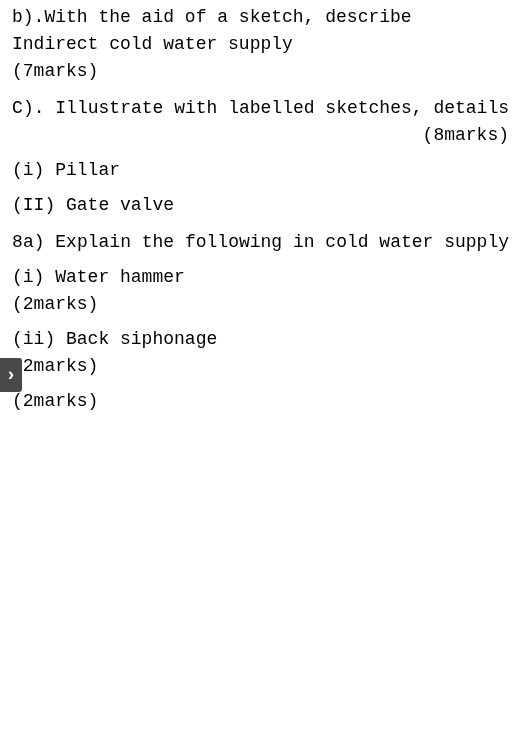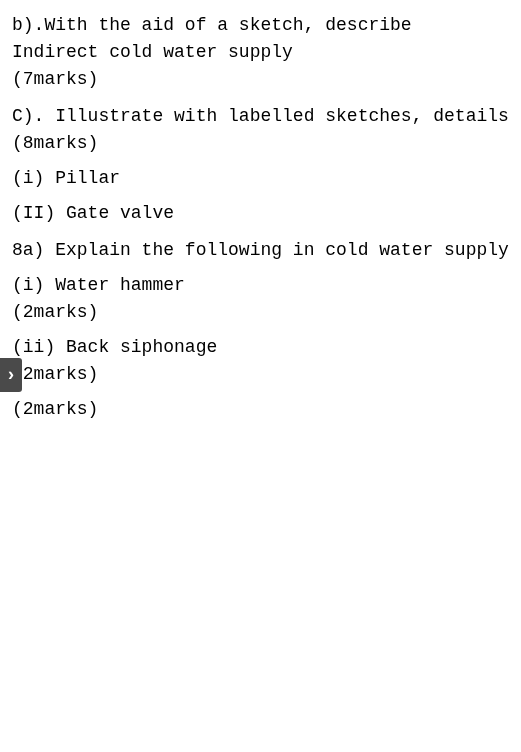--- a/index.html
+++ b/index.html
@@ -22,21 +22,20 @@
     .page-container {
       width: 521px;
       min-height: 752px;
       background: #ffffff;
       padding: 4px 12px 12px 12px;
       position: relative;
     }
 
     .content-block {
       line-height: 1.55;
-      margin-top: 8px;
     }
 
     .text-line {
       display: block;
       font-family: 'Courier New', Courier, monospace;
       font-size: 18px;
       line-height: 1.5;
     }
 
     .side-arrow {
@@ -58,20 +57,21 @@
       font-size: 18px;
       font-weight: bold;
     }
 
     .para {
       margin-bottom: 0px;
     }
 
     .question-section {
       margin-top: 10px;
+      text-align: right;
     }
 
     .sub-item {
       margin-top: 8px;
     }
 
   </style>
 </head>
 <body>
 

